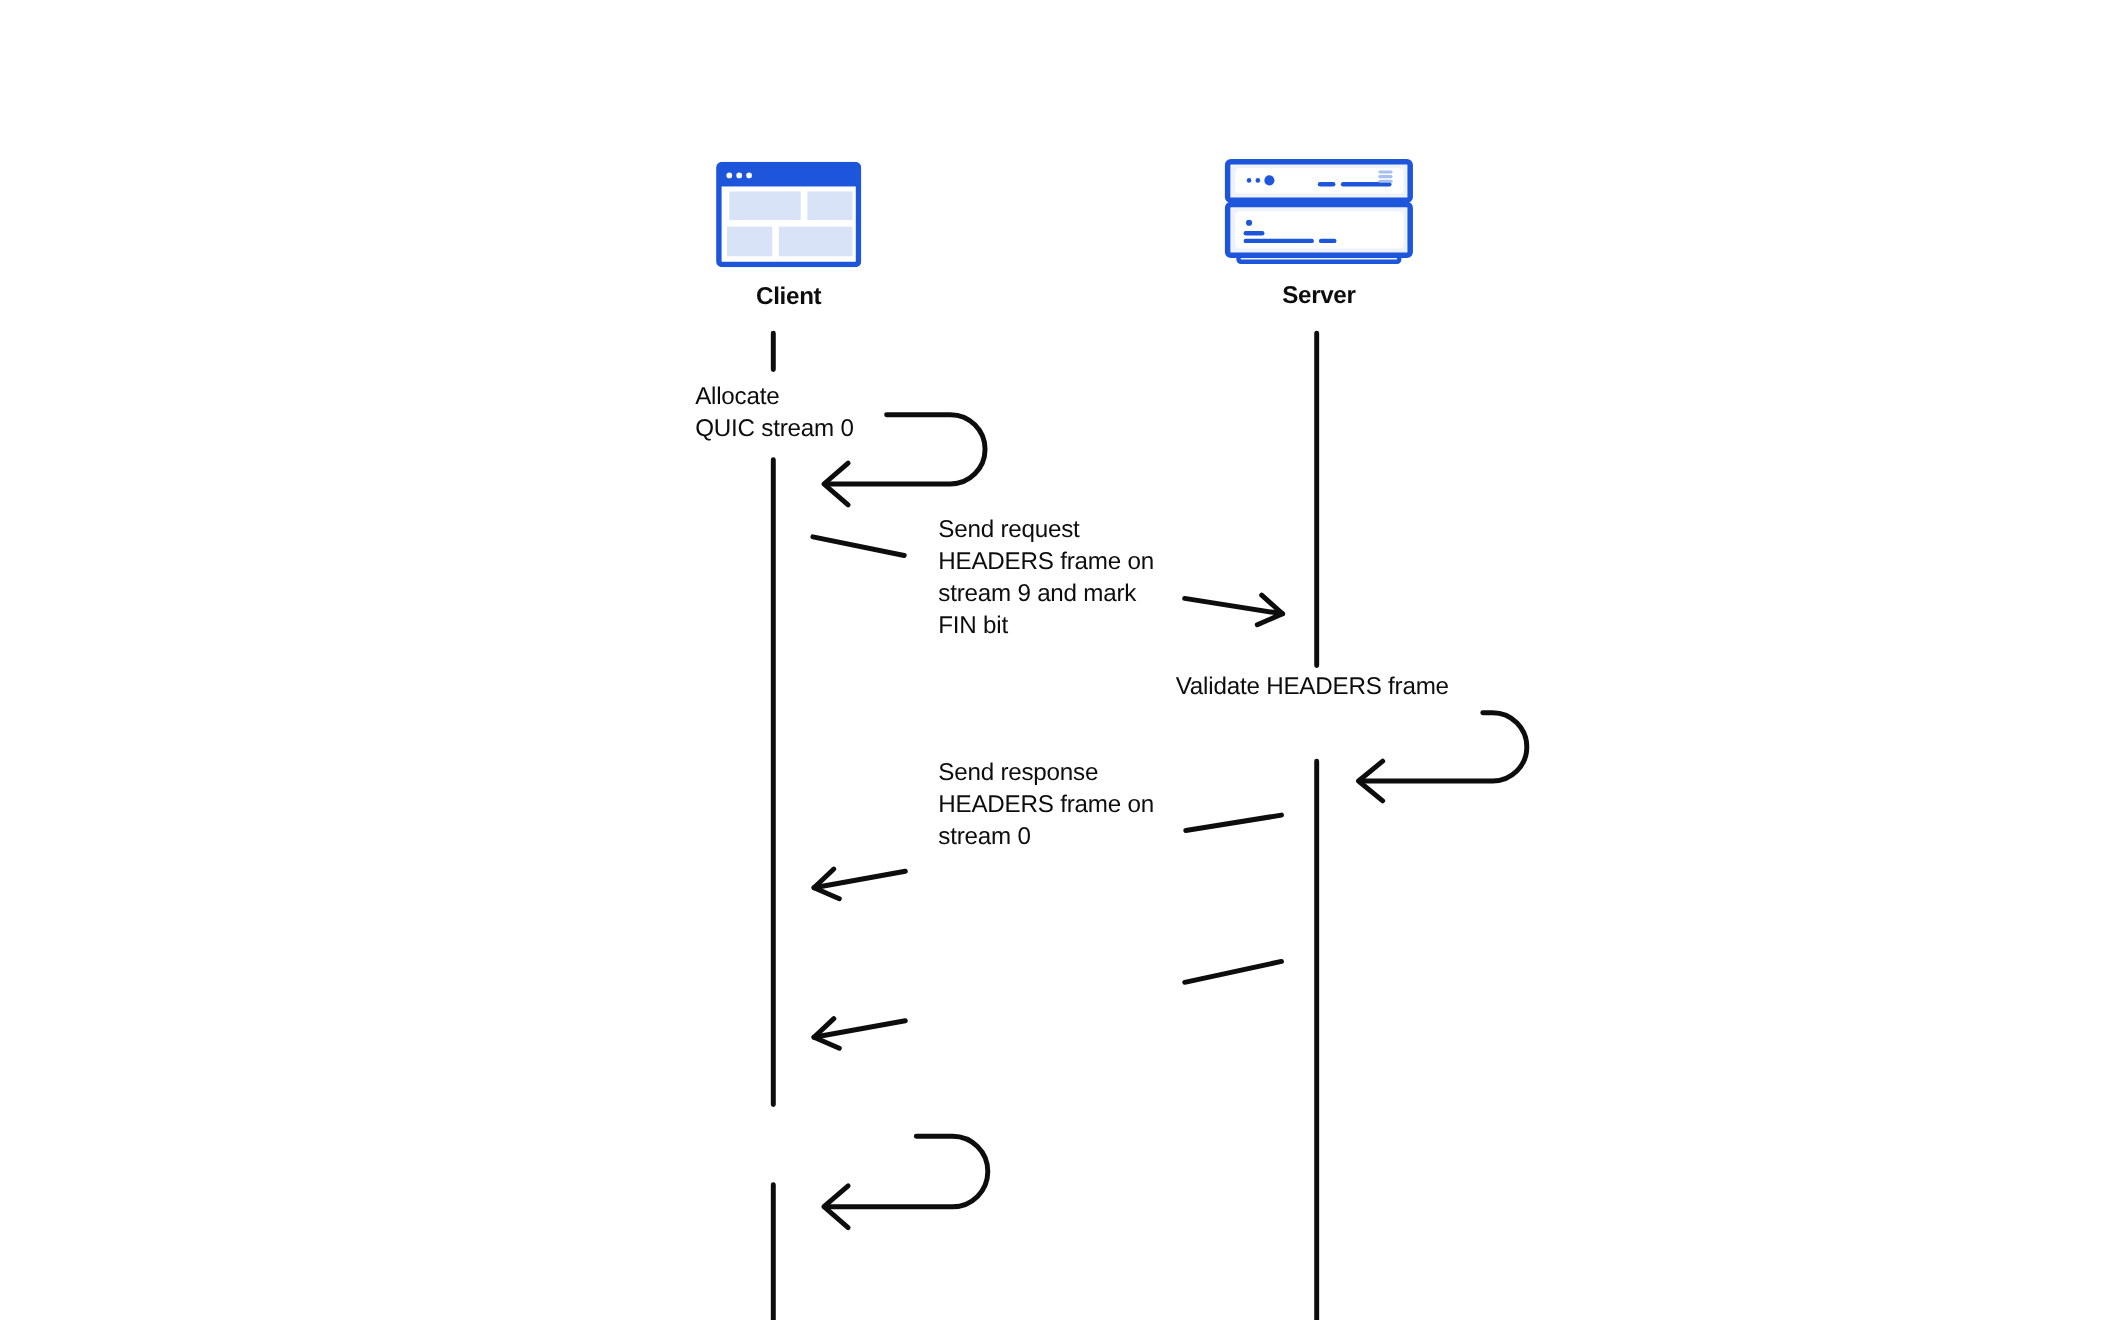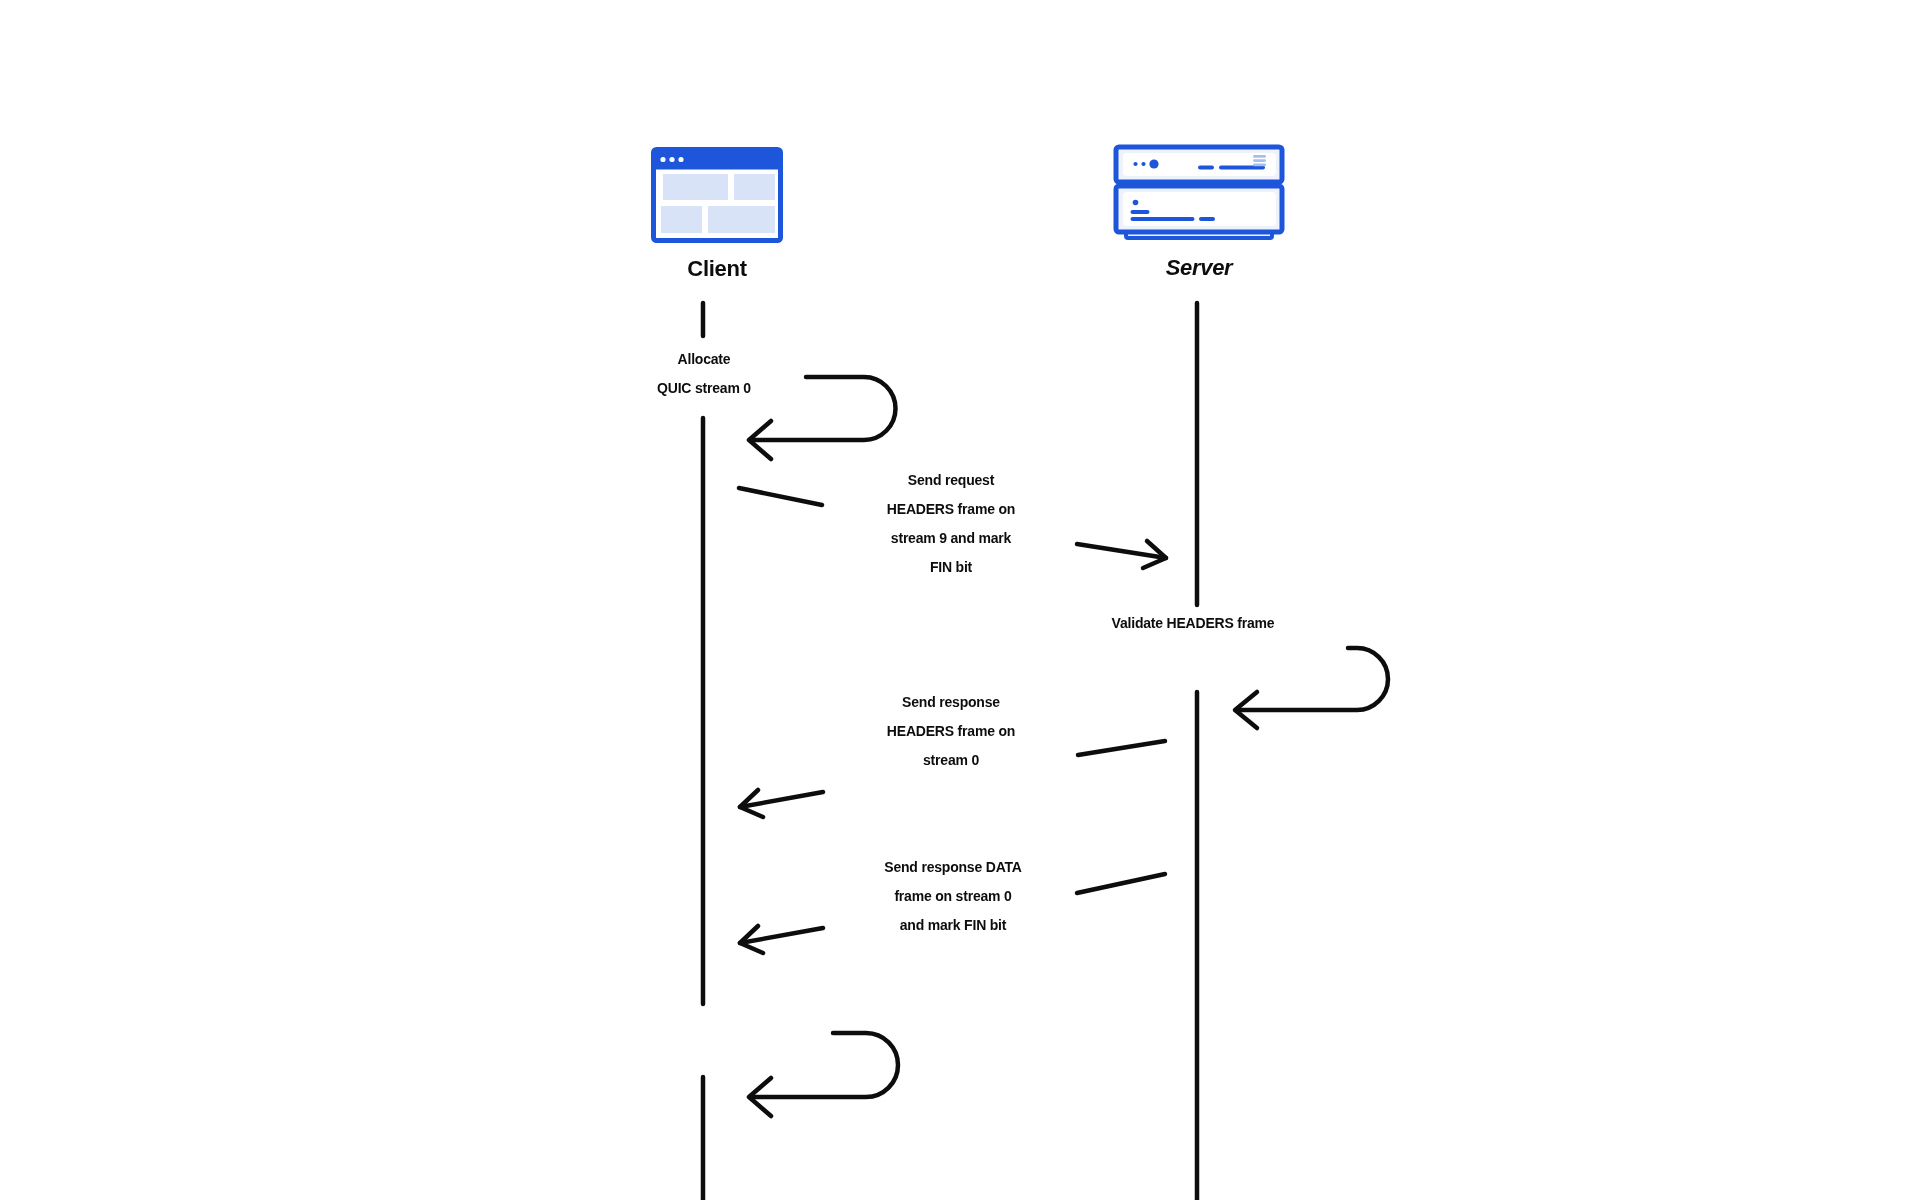--- a/index.html
+++ b/index.html
@@ -35,25 +35,25 @@
   .actor-label{
     margin-top:13px;
     font-size:22px;
     font-weight:700;
     letter-spacing:-0.3px;
     color:var(--ink);
   }
   .msg{
     position:absolute;
     transform:translate(-50%,-50%);
-    text-align:center;
+    text-align:left;
     white-space:pre-line;
-    font-size:14px;
+    font-size:22px;
     line-height:29px;
-    font-weight:700;
+    font-weight:400;
     letter-spacing:-0.2px;
     color:var(--ink);
   }
   
   .f-accent{fill:var(--accent);}
   .f-white{fill:#ffffff;}
   .f-panel{fill:var(--panel);}
   .f-unit{fill:var(--unit-fill);}
   .f-soft{fill:var(--soft);}
   .s-accent{stroke:var(--accent);}
@@ -117,21 +117,21 @@
         <rect x="12" y="27" width="65" height="26" class="f-panel"></rect>
         <rect x="83" y="27" width="41" height="26" class="f-panel"></rect>
         <rect x="10" y="59" width="41" height="27" class="f-panel"></rect>
         <rect x="57" y="59" width="67" height="27" class="f-panel"></rect>
         <rect x="2.5" y="2.5" width="127" height="91" rx="3" fill="none" class="s-accent" stroke-width="5"></rect>
       </svg>
     </span>
     <div class="actor-label">Client</div>
   </div>
 
-  <div class="actor" style="left:1113px;top:144px;width:172px;font-style:italic;">
+  <div class="actor" style="left:1113px;top:144px;width:172px;">
     <span class="icon-wrap">
       <svg width="172" height="98" viewBox="0 0 172 98">
 
         <rect x="13" y="34" width="9" height="12" class="f-unit s-accent" stroke-width="4"></rect>
         <rect x="150" y="34" width="9" height="12" class="f-unit s-accent" stroke-width="4"></rect>
 
         <rect x="13" y="82" width="146" height="12" rx="2" class="f-unit s-accent" stroke-width="4"></rect>
 
         <rect x="3" y="3" width="166" height="35" rx="3" class="f-unit s-accent" stroke-width="5"></rect>
         <rect x="10" y="9" width="153" height="23" rx="4" class="f-white"></rect>
@@ -162,18 +162,15 @@
 HEADERS frame on
 stream 9 and mark
 FIN bit</div>
 
   <div class="msg" style="left:1193px;top:623px;">Validate HEADERS frame</div>
 
   <div class="msg" style="left:951px;top:731px;">Send response
 HEADERS frame on
 stream 0</div>
 
-  <div class="msg" style="left:953px;top:896px;">Send response DATA
-frame on stream 0
-and mark FIN bit</div>
 
 
 </div>
 
 </body></html>

